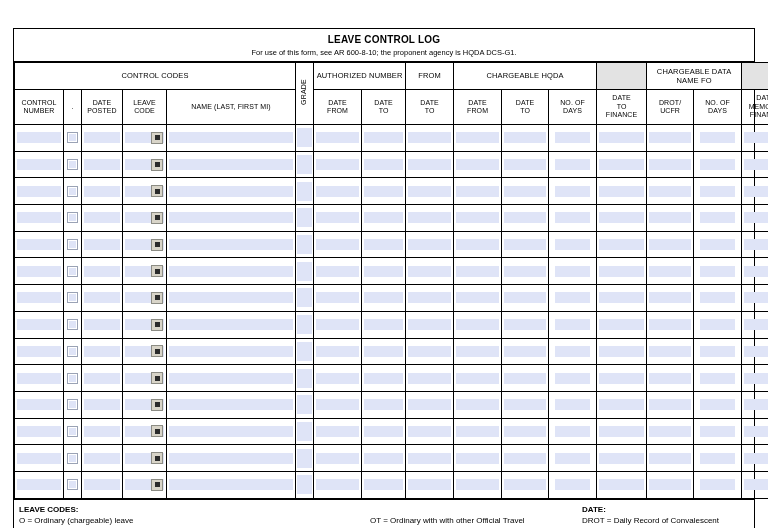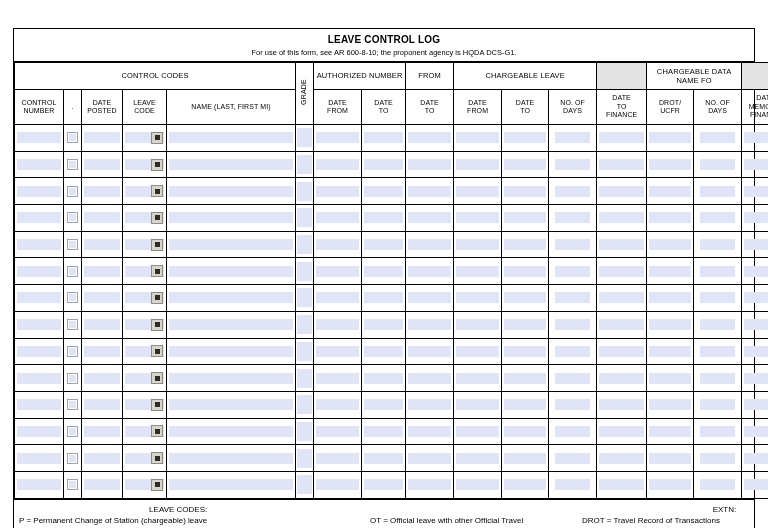--- a/index.html
+++ b/index.html
@@ -159,21 +159,21 @@
   .legend-col {
     position: absolute;
     top: 4px;
     font-size: 8px;
     line-height: 11.2px;
     white-space: nowrap;
   }
   .legend-col.c1 { left: 5px; }
   .legend-col.c2 { left: 356px; }
   .legend-col.c3 { left: 568px; }
-  .legend-head { font-weight: normal; text-align: right; }
+  .legend-head { font-weight: bold; }
   .legend-line { }
 </style>
 </head>
 <body>
 
 <div id="form-root">
 
   <div class="title-block">
     <div class="title-main">LEAVE CONTROL LOG</div>
     <div class="title-sub">For use of this form, see AR 600-8-10; the proponent agency is HQDA DCS-G1.</div>
@@ -200,21 +200,21 @@
 
     </colgroup>
 
     <thead>
 
       <tr>
         <th class="grp-head" colspan="5">CONTROL CODES</th>
         <th class="col-head vert" rowspan="2"><span>GRADE</span></th>
         <th class="grp-head" colspan="2">AUTHORIZED NUMBER</th>
         <th class="grp-head">FROM</th>
-        <th class="grp-head" colspan="3">CHARGEABLE LEAVE</th>
+        <th class="grp-head" colspan="3">CHARGEABLE HQDA</th>
         <th class="grp-head shaded"></th>
         <th class="grp-head" colspan="2">CHARGEABLE DATA NAME FO</th>
         <th class="grp-head shaded" colspan="2"></th>
       </tr>
 
       <tr>
         <th class="col-head">
           <div>CONTROL</div>
           <div>NUMBER</div>
         </th>
@@ -1469,30 +1469,31 @@
               <div class="fld"></div>
             </div>
           </td>
         </tr>
       </tbody>
   </table>
 
   <div class="legend">
     <div class="legend-col c1">
       <div class="legend-head">LEAVE CODES:</div>
+      <div class="legend-line">O = Ordinary (chargeable) leave</div>
       <div class="legend-line">P = Permanent Change of Station (chargeable) leave</div>
 
     </div>
     <div class="legend-col c2">
       <div class="legend-head">&nbsp;</div>
-      <div class="legend-line">OT = Official leave with other Official Travel</div>
+      <div class="legend-line">OT = Ordinary with with other Official Travel</div>
       <div class="legend-line">C = Convalescent leave</div>
 
     </div>
     <div class="legend-col c3">
-      <div class="legend-head">EXTN:</div>
-      <div class="legend-line">DROT = Travel Record of Transactions</div>
+      <div class="legend-head">DATE:</div>
+      <div class="legend-line">DROT = Daily Record of Convalescent</div>
       <div class="legend-line">UCFR = Unit Commander's Finance Report</div>
 
     </div>
   </div>
 
 </div>
 
 </body></html>

